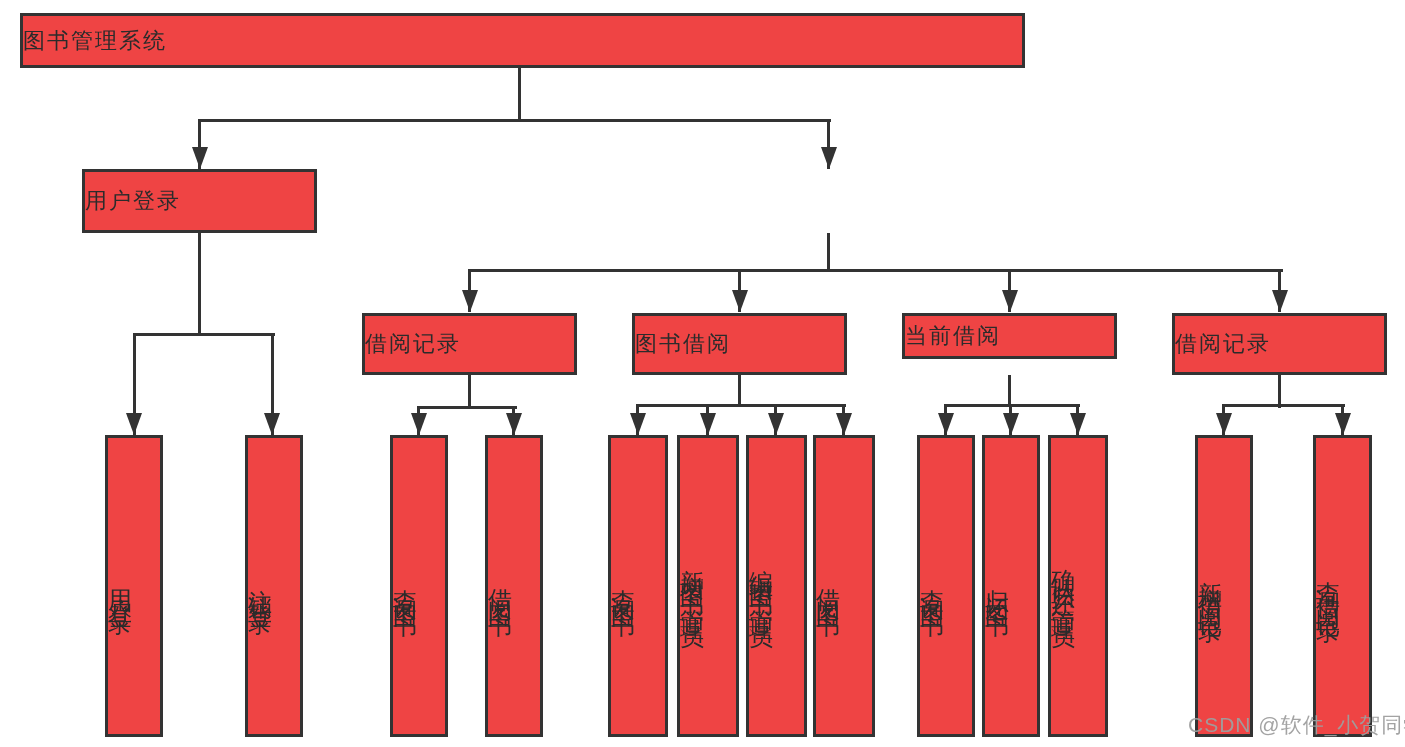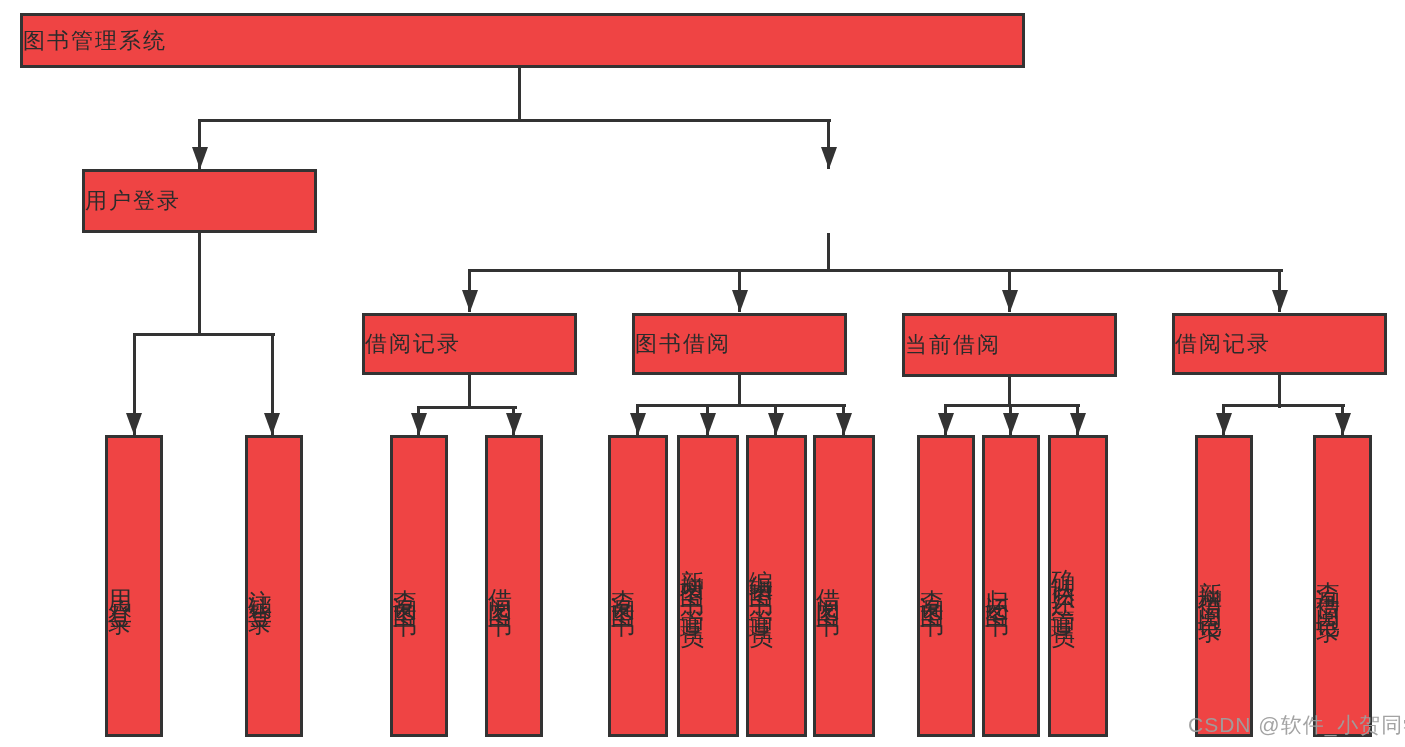--- a/index.html
+++ b/index.html
@@ -129,21 +129,21 @@
   <div class="box h" style="left:82px;top:169px;width:235px;height:64px">
     <span>用户登录</span>
   </div>
 
   <div class="box h" style="left:362px;top:313px;width:215px;height:62px">
     <span>借阅记录</span>
   </div>
   <div class="box h" style="left:632px;top:313px;width:215px;height:62px">
     <span>图书借阅</span>
   </div>
-  <div class="box h" style="left:902px;top:313px;width:215px;height:64px">
+  <div class="box h" style="left:902px;top:313px;width:215px;height:46px">
     <span>当前借阅</span>
   </div>
   <div class="box h" style="left:1172px;top:313px;width:215px;height:62px">
     <span>借阅记录</span>
   </div>
 
   <div class="box v" style="left:105px;top:435px;width:58px;height:302px">
     <span>用户登录</span>
   </div>
   <div class="box v" style="left:245px;top:435px;width:58px;height:302px">

